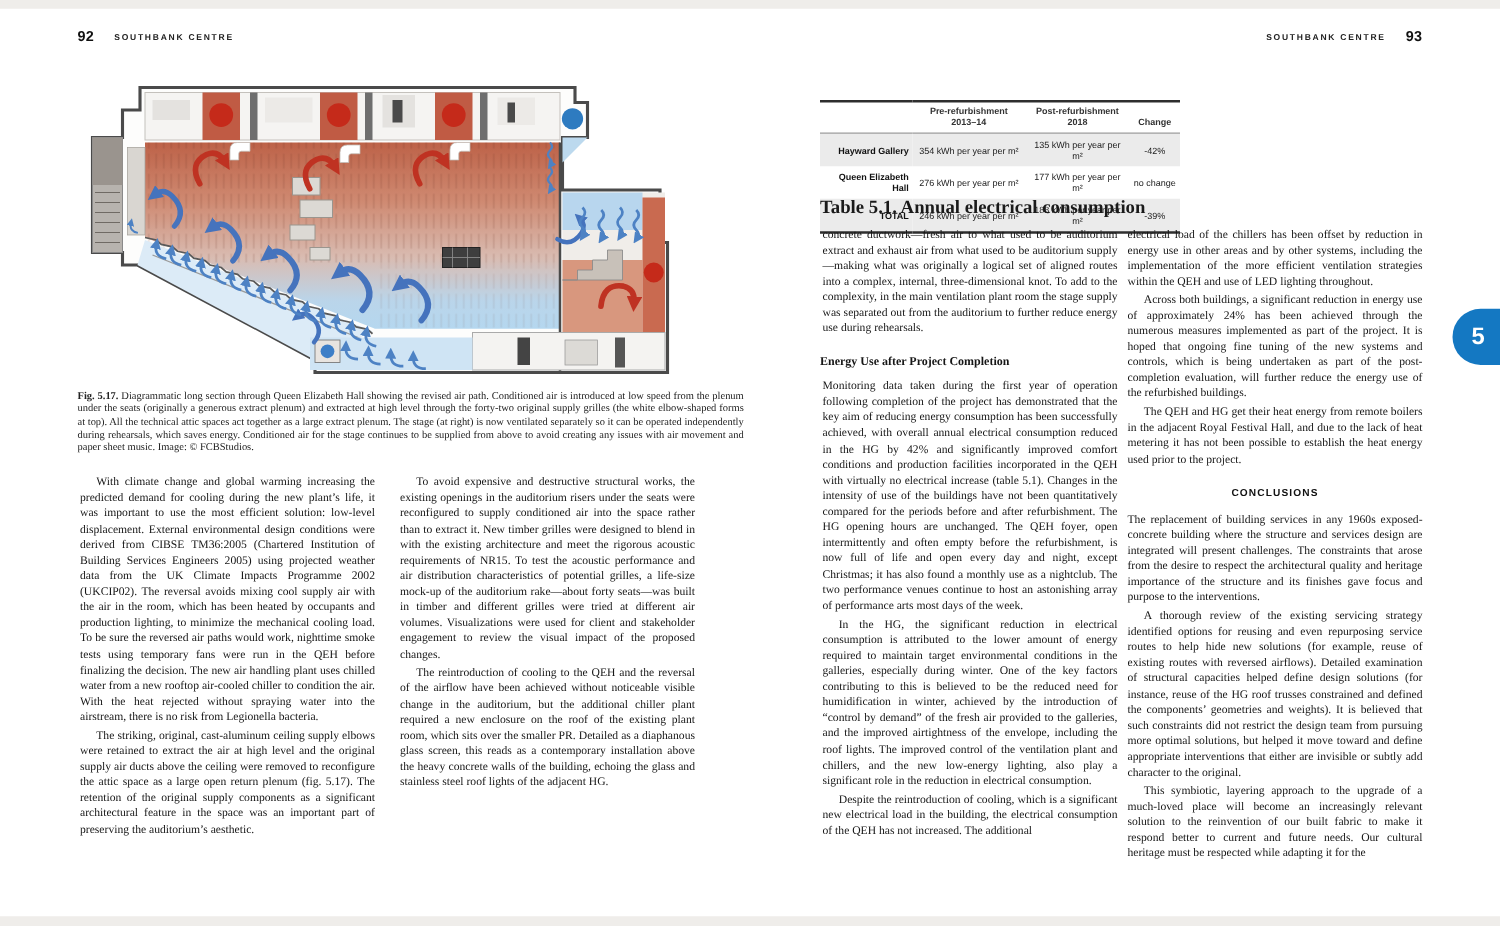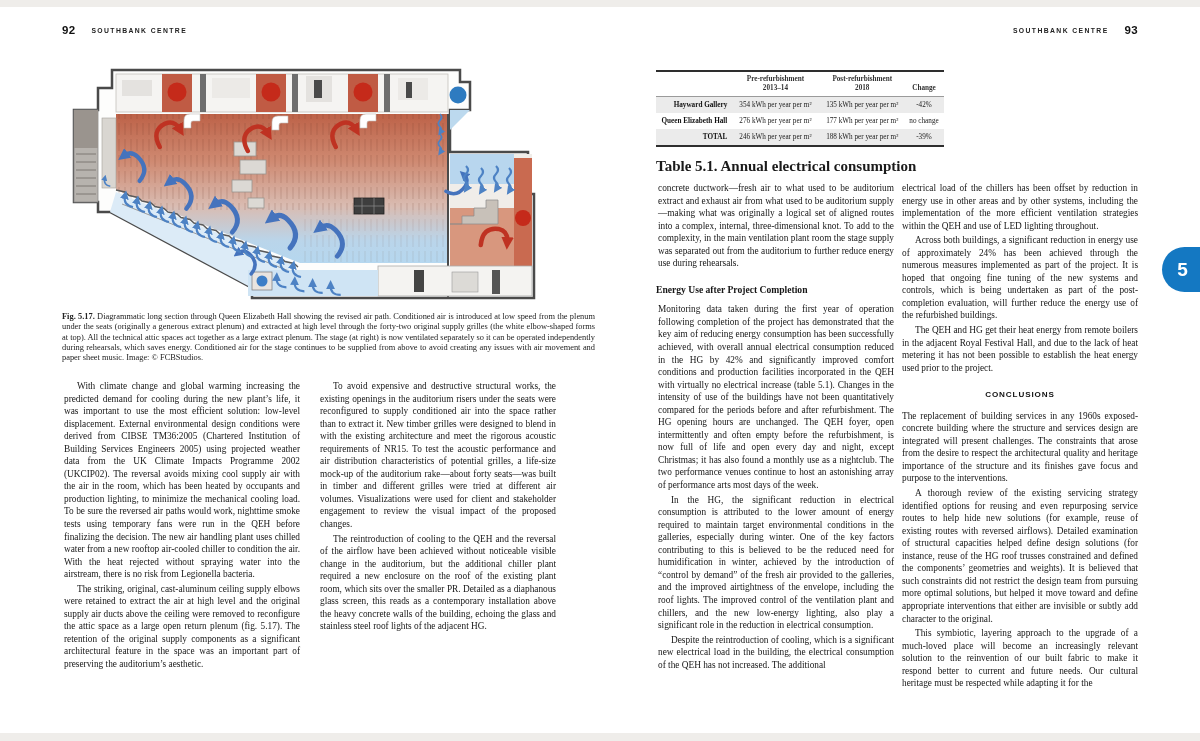--- a/index.html
+++ b/index.html
@@ -31,22 +31,22 @@
   .h-serif{font-weight:bold;font-size:9.6px;text-align:left;margin:14px 0 7px}
   .h-caps{font-family:Liberation Sans, sans-serif;font-weight:bold;font-size:8.1px;
           letter-spacing:.9px;text-align:center;margin:15px 0 8px;color:#111}
 
   #lcol1{left:62px;top:378px}
   #lcol2{left:318px;top:378px}
   #rcol1{left:656px;top:180px}
   #rcol2{left:900px;top:180px}
 
   
-  .datatable{position:absolute;left:656px;top:70px;width:288px;border-collapse:collapse;
-             font-family:Liberation Serif, serif;
+  .datatable{position:absolute;left:656px;top:80px;width:288px;border-collapse:collapse;
+             font-family:Liberation Sans, sans-serif;
              border-top:2.5px solid #2e2e2e;border-bottom:2.5px solid #2e2e2e}
   .datatable th{font-size:7.2px;font-weight:bold;color:#333;padding:3px 3px 4px;
                 vertical-align:bottom;border-bottom:1px solid #9a9a9a;line-height:8.5px}
   .datatable td{font-size:7.2px;padding:4px 3px;color:#222}
   .datatable td.rowlabel{font-weight:bold;text-align:right;color:#111}
   .datatable .c{text-align:center}
   .datatable tbody tr.shade{background:#ebebeb}
   .tablecap{position:absolute;left:656px;top:158px;width:288px;font-size:15px;
             font-weight:bold;color:#1a1a1a}
 

